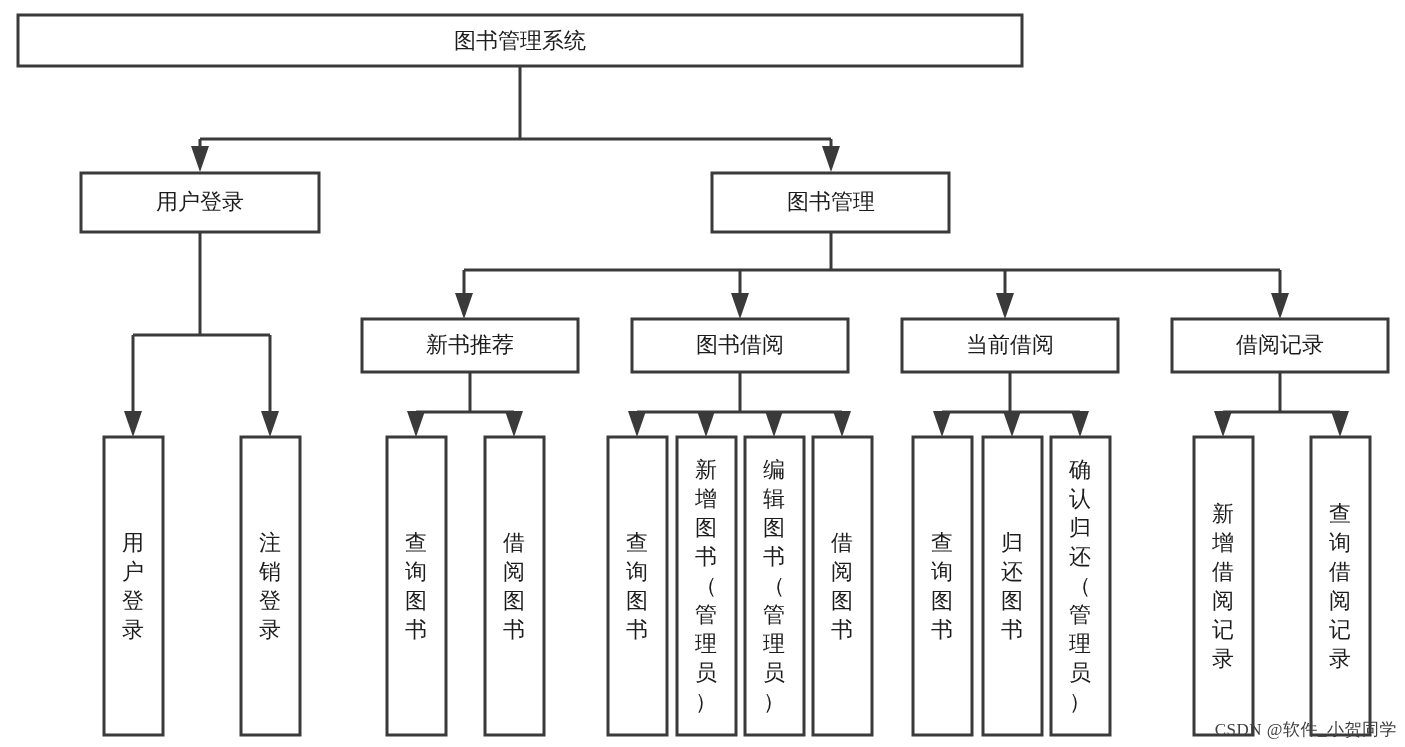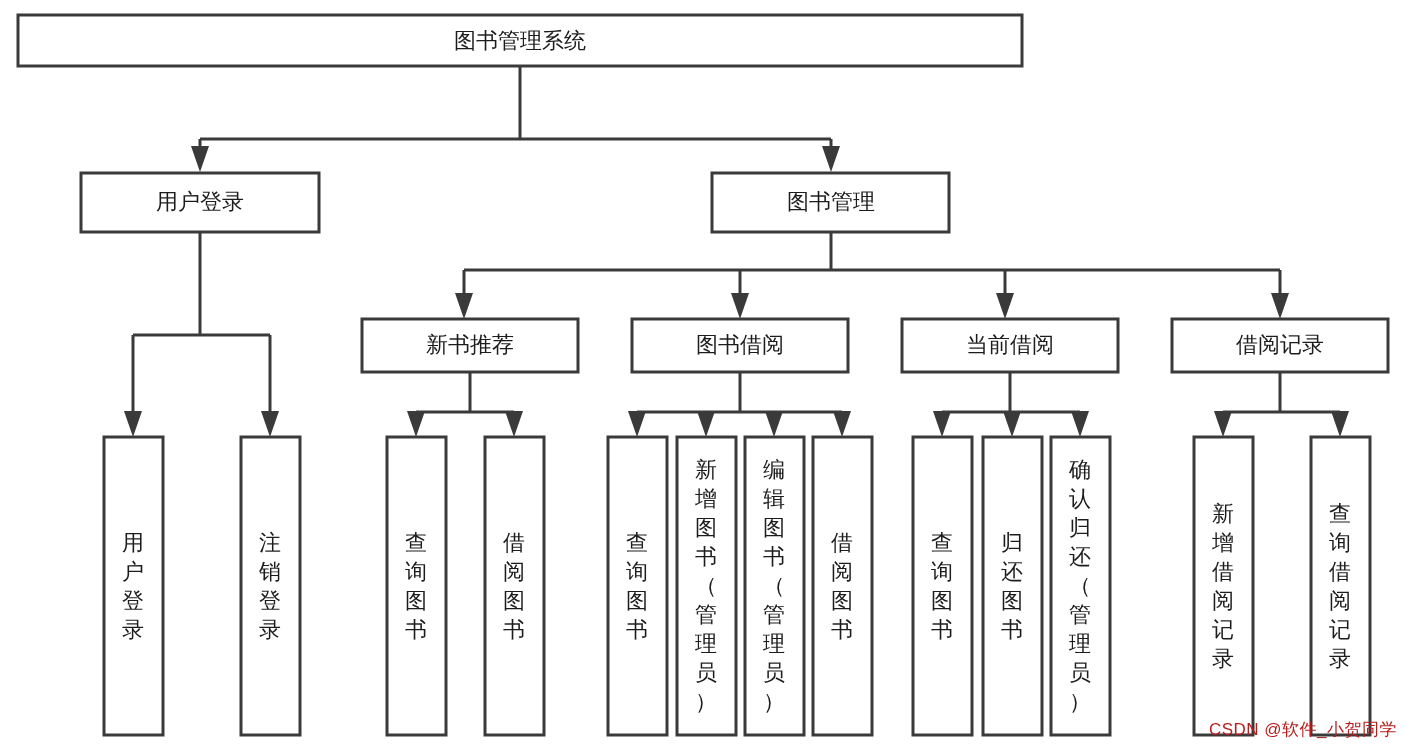--- a/index.html
+++ b/index.html
@@ -50,23 +50,23 @@
   .node-label-v {
     font-family: "Liberation Sans", "DejaVu Sans", sans-serif;
     font-size: 22px;
     fill: #1c1c1c;
     text-anchor: middle;
   }
   .watermark-text {
     position: absolute;
     right: 8px;
     bottom: 6px;
-    font-family: Liberation Sans, sans-serif;
+    font-family: Liberation Serif, serif;
     font-size: 17px;
-    color: #b91c1c;
+    color: #404040;
     white-space: nowrap;
     letter-spacing: 0.5px;
     user-select: none;
   }
 </style>
 </head>
 <body>
 
 <div id="diagram-root">
   <svg class="diagram" viewBox="0 0 1405 747" xmlns="http://www.w3.org/2000/svg">

